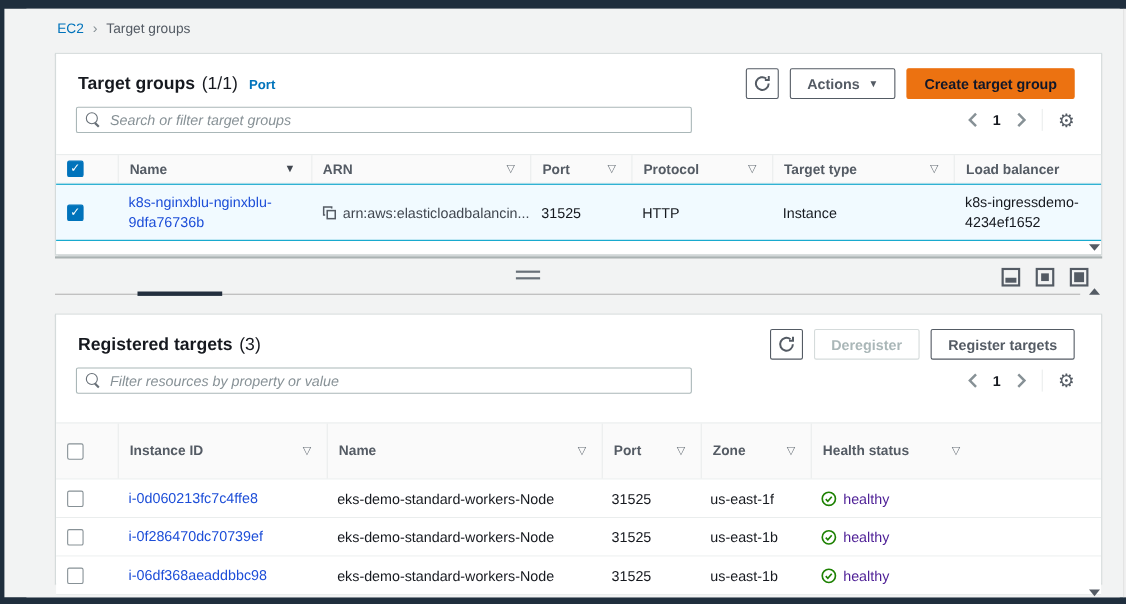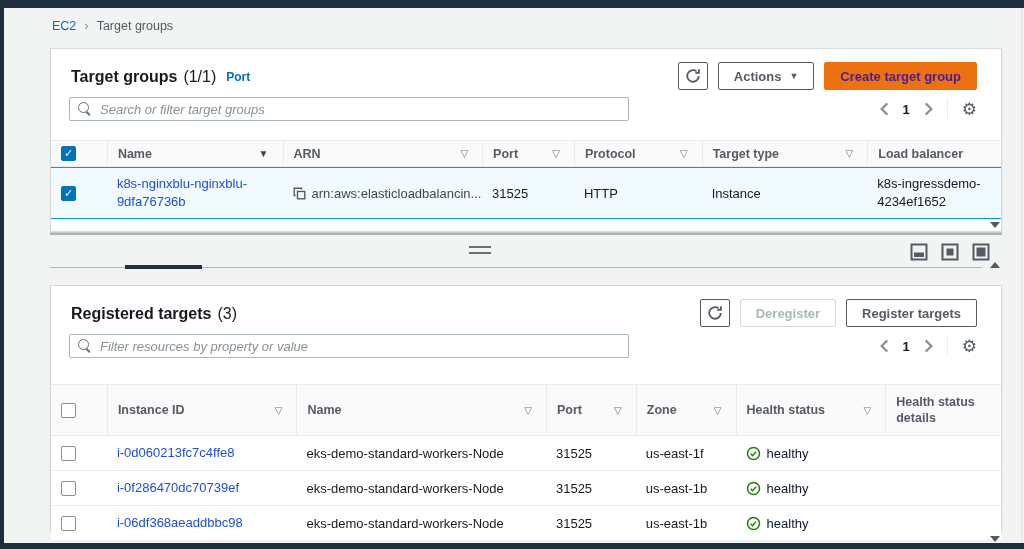--- a/index.html
+++ b/index.html
@@ -23,21 +23,21 @@
   .panel-header { position:absolute; left:20px; top:14px; height:28px; display:flex; align-items:center; gap:6px; }
   .panel-title { font-size:16px; font-weight:bold; color:#16191f; }
   .panel-count { font-size:16px; font-weight:normal; color:#16191f; }
   .info-link { font-size:12px; font-weight:bold; color:#0073bb; margin-left:4px; cursor:pointer; }
 
   .toolbar { position:absolute; top:13px; display:flex; gap:10px; align-items:center;justify-content:space-between; }
   .toolbar.tb-top { right:24px; }
   .toolbar.tb-bottom { right:24px; }
   .btn { height:28px; background:#fff; border:1px solid #545b64; border-radius:2px; color:#545b64; font-weight:bold; font-size:13px; padding:0 15px; display:flex; align-items:center; gap:8px; cursor:pointer; }
   .btn.icon-btn { width:30px; padding:0; justify-content:center; }
-  .btn.primary { background:#ec7211; border-color:#ec7211; color:#4c1d95; }
+  .btn.primary { background:#ec7211; border-color:#ec7211; color:#0f172a; }
   .btn.disabled { border-color:#d5dbdb; color:#aab7b8; cursor:default; }
   .caret { font-size:9px; line-height:1; }
 
   .filter-row { position:absolute; left:18px; top:48px; right:24px; height:24px; }
   .search-box { position:relative; width:560px; height:24px; }
   .search-box input { width:100%; height:100%; border:1px solid #aab7b8; border-radius:2px; padding:0 8px 0 30px; font-size:13px; font-family:inherit; color:#16191f; background:#fff; }
   .search-box input::placeholder { color:#879196; font-style:italic; }
   .mag { position:absolute; left:9px; top:5px; width:13px; height:13px; }
   .mag::before { content:""; position:absolute; left:0; top:0; width:9px; height:9px; border:1.6px solid #687078; border-radius:50%; }
   .mag::after { content:""; position:absolute; left:9px; top:9px; width:5px; height:1.8px; background:#687078; transform:rotate(45deg); transform-origin:0 0; }
@@ -70,21 +70,21 @@
   .arn-text { overflow:hidden; text-overflow:clip; color:#414750; }
 
   
   .rt-tbl { top:86px;margin-top:12px; }
   .rt-tbl .thead { height:52px; }
   .rt-tbl .trow { height:35px; border-bottom:1px solid #eaeded; }
   .b1 { width:56px; } .b2 { width:190px; } .b3 { width:250px; } .b4 { width:90px; }
   .b5 { width:100px; } .b6 { width:150px; } .b7 { width:116px; }
   .hwrap { line-height:1.3; padding-right:8px; }
 
-  .health { display:flex; align-items:center; gap:6px; color:#0f172a; }
+  .health { display:flex; align-items:center; gap:6px; color:#4c1d95; }
 
   
   .checkbox { width:15px; height:15px; border:1px solid #879196; border-radius:2px; background:#fff; display:flex; align-items:center; justify-content:center; cursor:pointer; }
   .checkbox.checked { background:#0073bb; border-color:#0073bb; }
   .checkbox.checked span { color:#fff; font-size:11px; font-weight:bold; line-height:1; }
   .checkbox span { display:none; }
   .checkbox.checked span { display:block; }
 
   
   .hscroll { position:absolute; left:1px; right:1px; top:170px; height:12px; background:#f3f3f3; }
@@ -308,23 +308,20 @@
           <span class="sort">▽</span>
         </div>
         <div class="hcell b5">
           <span>Zone</span>
           <span class="sort">▽</span>
         </div>
         <div class="hcell b6">
           <span>Health status</span>
           <span class="sort">▽</span>
         </div>
-        <div class="hcell b7">
-          <span class="hwrap">Health status details</span>
-        </div>
       </div>
 
       <div class="trow">
         <div class="cell b1">
           <div class="checkbox"></div>
         </div>
         <div class="cell b2">
               <a class="link">i-0d060213fc7c4ffe8</a>
             </div>
         <div class="cell b3">eks-demo-standard-workers-Node</div>

